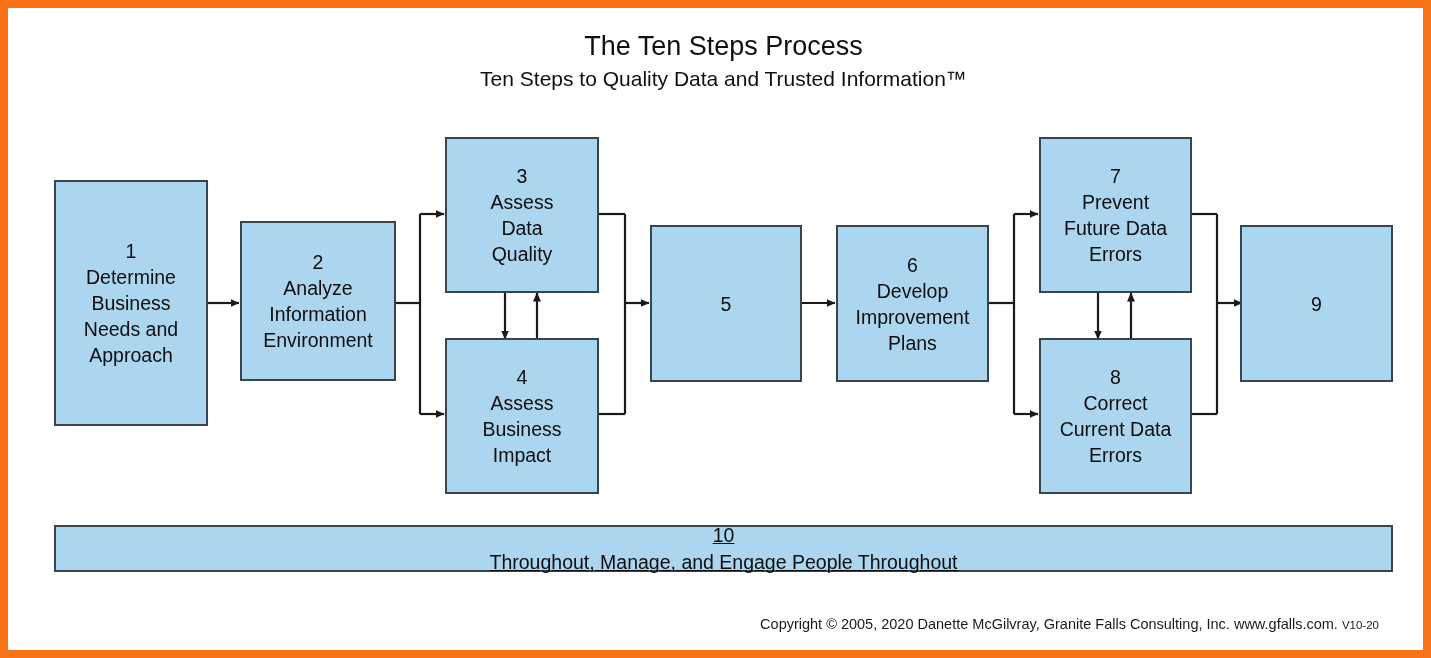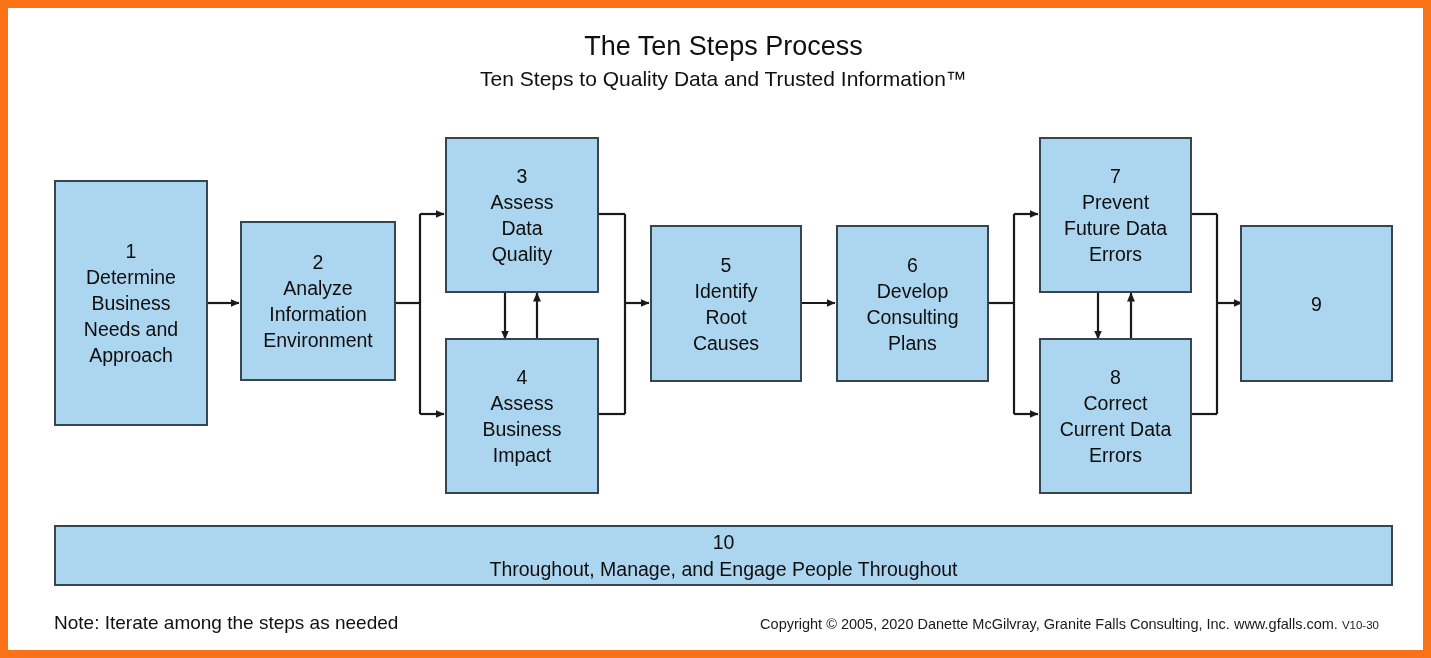--- a/index.html
+++ b/index.html
@@ -177,29 +177,26 @@
 
   <div class="node" id="node4" style="left:437px; top:330px; width:154px; height:156px;">
     <span class="num">4</span>
     <span class="lbl">Assess
 Business
 Impact</span>
   </div>
 
   <div class="node" id="node5" style="left:642px; top:217px; width:152px; height:157px;">
     <span class="num">5</span>
-    <span class="lbl">Identify
-Root
-Causes</span>
   </div>
 
   <div class="node" id="node6" style="left:828px; top:217px; width:153px; height:157px;">
     <span class="num">6</span>
     <span class="lbl">Develop
-Consulting
+Improvement
 Plans</span>
   </div>
 
   <div class="node" id="node7" style="left:1031px; top:129px; width:153px; height:156px;">
     <span class="num">7</span>
     <span class="lbl">Prevent
 Future Data
 Errors</span>
   </div>
 
@@ -207,25 +204,24 @@
     <span class="num">8</span>
     <span class="lbl">Correct
 Current Data
 Errors</span>
   </div>
 
   <div class="node" id="node9" style="left:1232px; top:217px; width:153px; height:157px;">
     <span class="num">9</span>
   </div>
 
-  <div id="node10" style="left:46px; top:517px; width:1339px; height:61px;">
+  <div id="node10" style="left:46px; top:517px; width:1339px; height:47px;text-decoration:underline;">
     <span class="num">10</span>
     <span class="lbl">Throughout, Manage, and Engage People Throughout</span>
   </div>
 
-  <div id="note">Note: Iterate among the steps as needed</div>
 
   <div id="copyright">
     <span>Copyright © 2005, 2020 Danette McGilvray, Granite Falls Consulting, Inc. www.gfalls.com.</span>
-    <span class="ver">V10-30</span>
+    <span class="ver">V10-20</span>
   </div>
 
 </div>
 
 </body></html>

